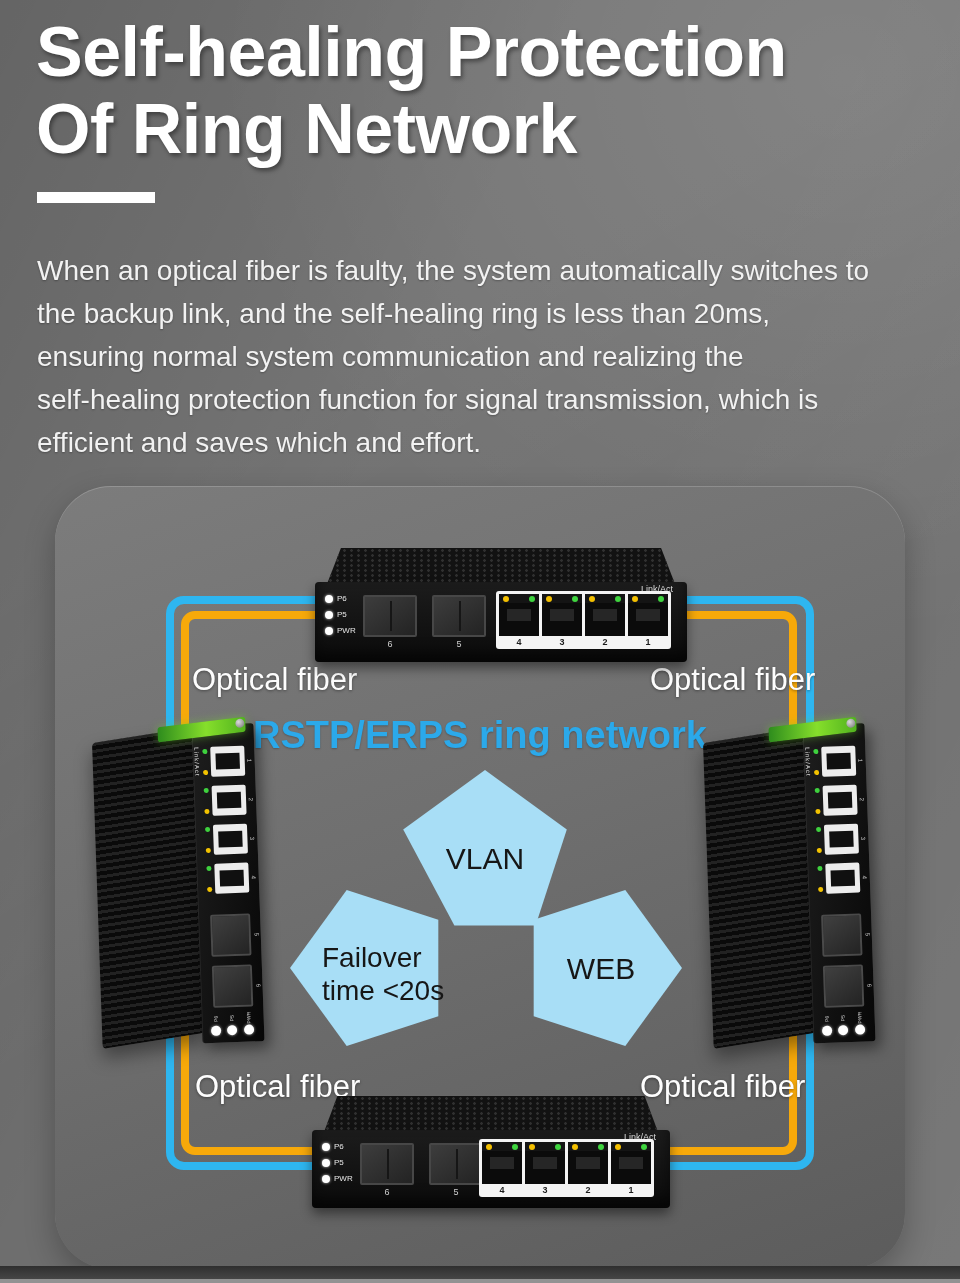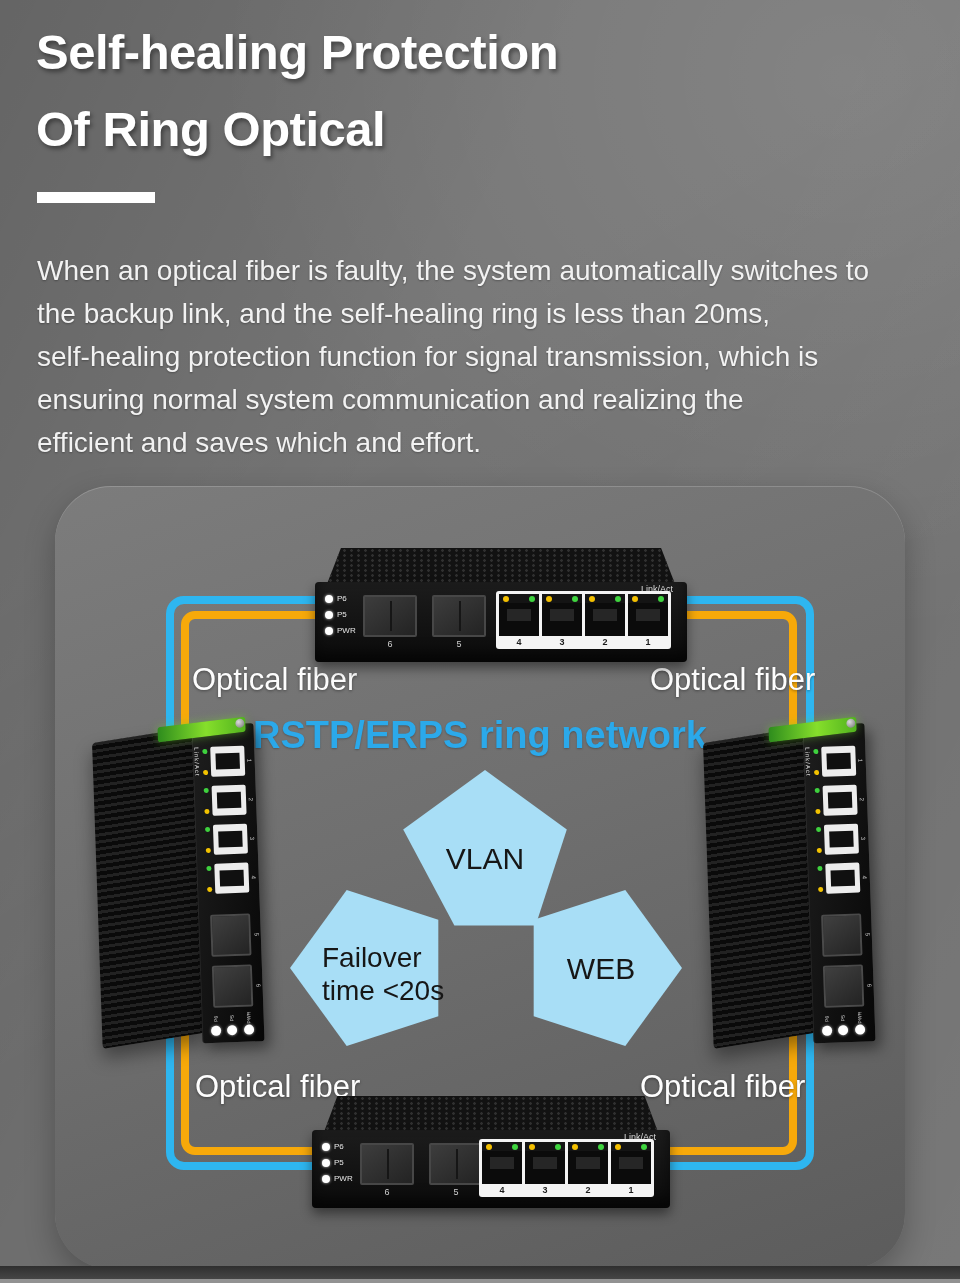--- a/index.html
+++ b/index.html
@@ -7,21 +7,21 @@
     position:relative;width:960px;height:1283px;overflow:hidden;
     font-family:"Liberation Sans", sans-serif;
     background:
       radial-gradient(120% 80% at 88% 6%, rgba(255,255,255,.10), transparent 55%),
       linear-gradient(115deg, rgba(0,0,0,.14) 0%, transparent 38%),
       linear-gradient(295deg, rgba(255,255,255,.07) 0%, transparent 45%),
       linear-gradient(150deg, rgba(255,255,255,.05) 30%, transparent 60%),
       #6e6e6e;
   }
   
-  .title{position:absolute;left:36px;top:14px;font-size:49px;font-weight:bold;color:#ffffff;
+  .title{position:absolute;left:36px;top:14px;font-size:70px;font-weight:bold;color:#ffffff;
          line-height:77px;letter-spacing:-0.5px;text-shadow:2px 3px 4px rgba(0,0,0,.4);}
   .title-bar{position:absolute;left:37px;top:192px;width:118px;height:11px;background:#ffffff;}
   .para{position:absolute;left:37px;top:221px;width:895px;font-size:28px;color:#f2f2f2;
         line-height:43px;text-shadow:0 1px 2px rgba(0,0,0,.3);margin-top:28px;}
   
   .panel{position:absolute;left:55px;top:486px;width:850px;height:783px;border-radius:56px;
          background:linear-gradient(160deg,#7c7c7c 0%,#6f6f6f 45%,#5c5c5c 100%);
          box-shadow:inset 0 1px 0 rgba(255,255,255,.18), 0 12px 30px rgba(0,0,0,.25);}
   .ring{position:absolute;box-sizing:border-box;}
   .ring-blue{left:111px;top:110px;width:648px;height:574px;border:8px solid #2eb6f0;border-radius:18px;}
@@ -95,28 +95,28 @@
                background:linear-gradient(180deg,#2f2f2f,#454545);}
   .bottom-line{position:absolute;left:0;top:1279px;width:100%;height:4px;background:#929292;}
 </style>
 </head>
 <body>
 
 <div class="page">
 
   <div class="title">
     <div>Self-healing Protection</div>
-    <div>Of Ring Optical</div>
+    <div>Of Ring Network</div>
   </div>
   <div class="title-bar"></div>
   <div class="para">
     <div>When an optical fiber is faulty, the system automatically switches to</div>
     <div>the backup link, and the self-healing ring is less than 20ms,</div>
+    <div>ensuring normal system communication and realizing the</div>
     <div>self-healing protection function for signal transmission, which is</div>
-    <div>ensuring normal system communication and realizing the</div>
     <div>efficient and saves which and effort.</div>
   </div>
 
   <div class="panel">
 
     <div class="ring ring-blue"></div>
     <div class="ring ring-orange"></div>
 
     <div class="fiber-label" style="left:137px;top:176px;">Optical fiber</div>
     <div class="fiber-label" style="left:595px;top:176px;">Optical fiber</div>

